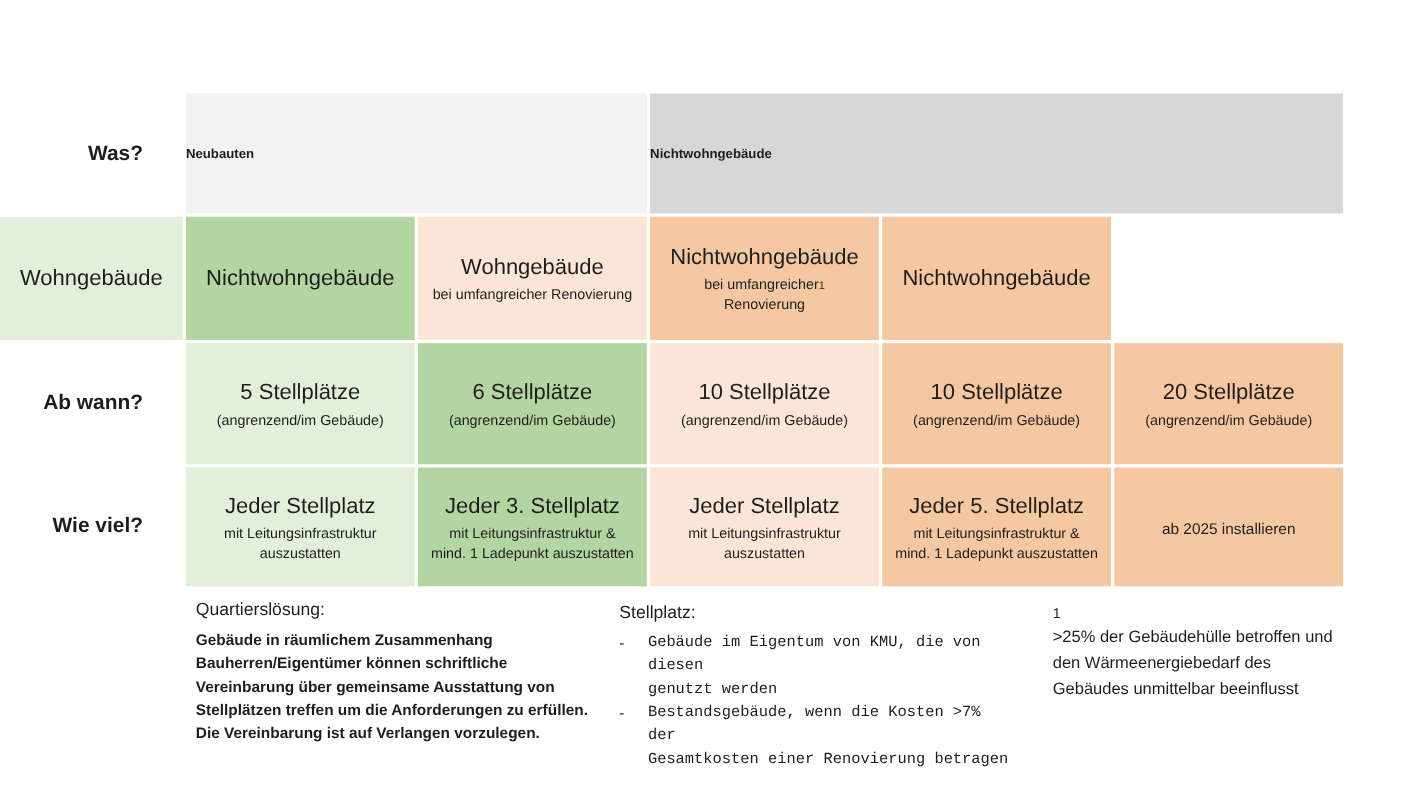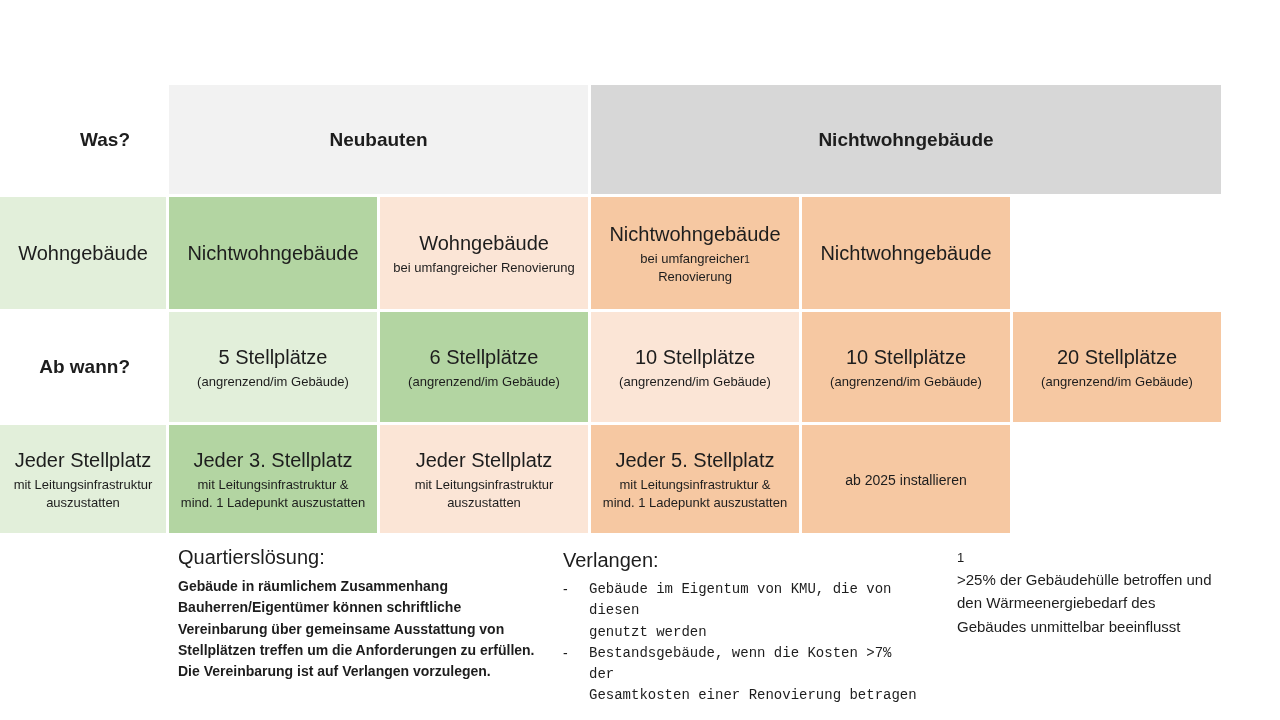--- a/index.html
+++ b/index.html
@@ -15,22 +15,22 @@
   
   .grid {
     position: absolute;
     left: 0; top: 85px;
     display: grid;
     grid-template-columns: 166px 208px 208px 208px 208px 208px;
     grid-template-rows: 109px 112px 110px 108px;
     gap: 3px;
   }
   .ghdr {
-    display: flex; align-items: center; justify-content: center;
-    font-weight: bold; font-size: 19px;
+    display: flex; align-items: center; justify-content: flex-start;
+    font-weight: bold; font-size: 12px;
     grid-row: 1;
   }
   .g-neubau  { grid-column: 2 / 4; background: #f2f2f2; }
   .g-bestand { grid-column: 4 / 7; background: #d7d7d7; }
 
   .rlabel {
     display: flex; align-items: center; justify-content: flex-end;
     padding-right: 36px; box-sizing: border-box;
     font-weight: bold; font-size: 19px;
     grid-column: 1;
@@ -46,21 +46,21 @@
   .gr { background: #b3d5a2; }
   .lo { background: #fbe5d6; }
   .or { background: #f6c8a2; }
 
   .main { font-size: 20px; line-height: 1.3; white-space: pre-line; }
   .sub  { font-size: 13px; line-height: 1.35; margin-top: 3px; white-space: pre-line; }
   .fnref { font-size: 10px; }
 
   
   .note { position: absolute; }
-  .note-heading { font-size: 20px; line-height: 1.2; margin-bottom: 7px; }
+  .note-heading { font-size: 16px; line-height: 1.2; margin-bottom: 7px; }
   .note-body { font-size: 14px; line-height: 1.52; white-space: pre-line; font-weight: bold; }
 
   .note-quartier { left: 178px; top: 545px; width: 360px; }
   .note-ausnahmen { left: 563px; top: 548px; width: 360px; }
   .aus-item { display: flex; font-size: 14px; line-height: 1.52; }
   .aus-bullet { width: 26px; flex: 0 0 26px; }
   .aus-text { white-space: pre-line; font-family: Liberation Mono, monospace; }
 
   .note-footnote { left: 957px; top: 548px; width: 270px; }
   .fn-marker { font-size: 13px; line-height: 1.55; }
@@ -113,20 +113,21 @@
   </div>
   <div class="cell or">
     <div class="main">10 Stellplätze</div>
     <div class="sub">(angrenzend/im Gebäude)</div>
   </div>
   <div class="cell or">
     <div class="main">20 Stellplätze</div>
     <div class="sub">(angrenzend/im Gebäude)</div>
   </div>
 
+  <div class="rlabel">Wie viel?</div>
   <div class="cell lg">
     <div class="main">Jeder Stellplatz</div>
     <div class="sub">mit Leitungsinfrastruktur
 auszustatten</div>
   </div>
   <div class="cell gr">
     <div class="main">Jeder 3. Stellplatz</div>
     <div class="sub">mit Leitungsinfrastruktur &amp;
 mind. 1 Ladepunkt auszustatten</div>
   </div>
@@ -149,21 +150,21 @@
 <div class="note note-quartier">
   <div class="note-heading">Quartierslösung:</div>
   <div class="note-body">Gebäude in räumlichem Zusammenhang
 Bauherren/Eigentümer können schriftliche
 Vereinbarung über gemeinsame Ausstattung von
 Stellplätzen treffen um die Anforderungen zu erfüllen.
 Die Vereinbarung ist auf Verlangen vorzulegen.</div>
 </div>
 
 <div class="note note-ausnahmen">
-  <div class="note-heading">Verlangen:</div>
+  <div class="note-heading">Stellplatz:</div>
   <div class="aus-item">
     <span class="aus-bullet">-</span>
     <span class="aus-text">Gebäude im Eigentum von KMU, die von diesen
 genutzt werden</span>
   </div>
   <div class="aus-item">
     <span class="aus-bullet">-</span>
     <span class="aus-text">Bestandsgebäude, wenn die Kosten &gt;7% der
 Gesamtkosten einer Renovierung betragen</span>
   </div>

